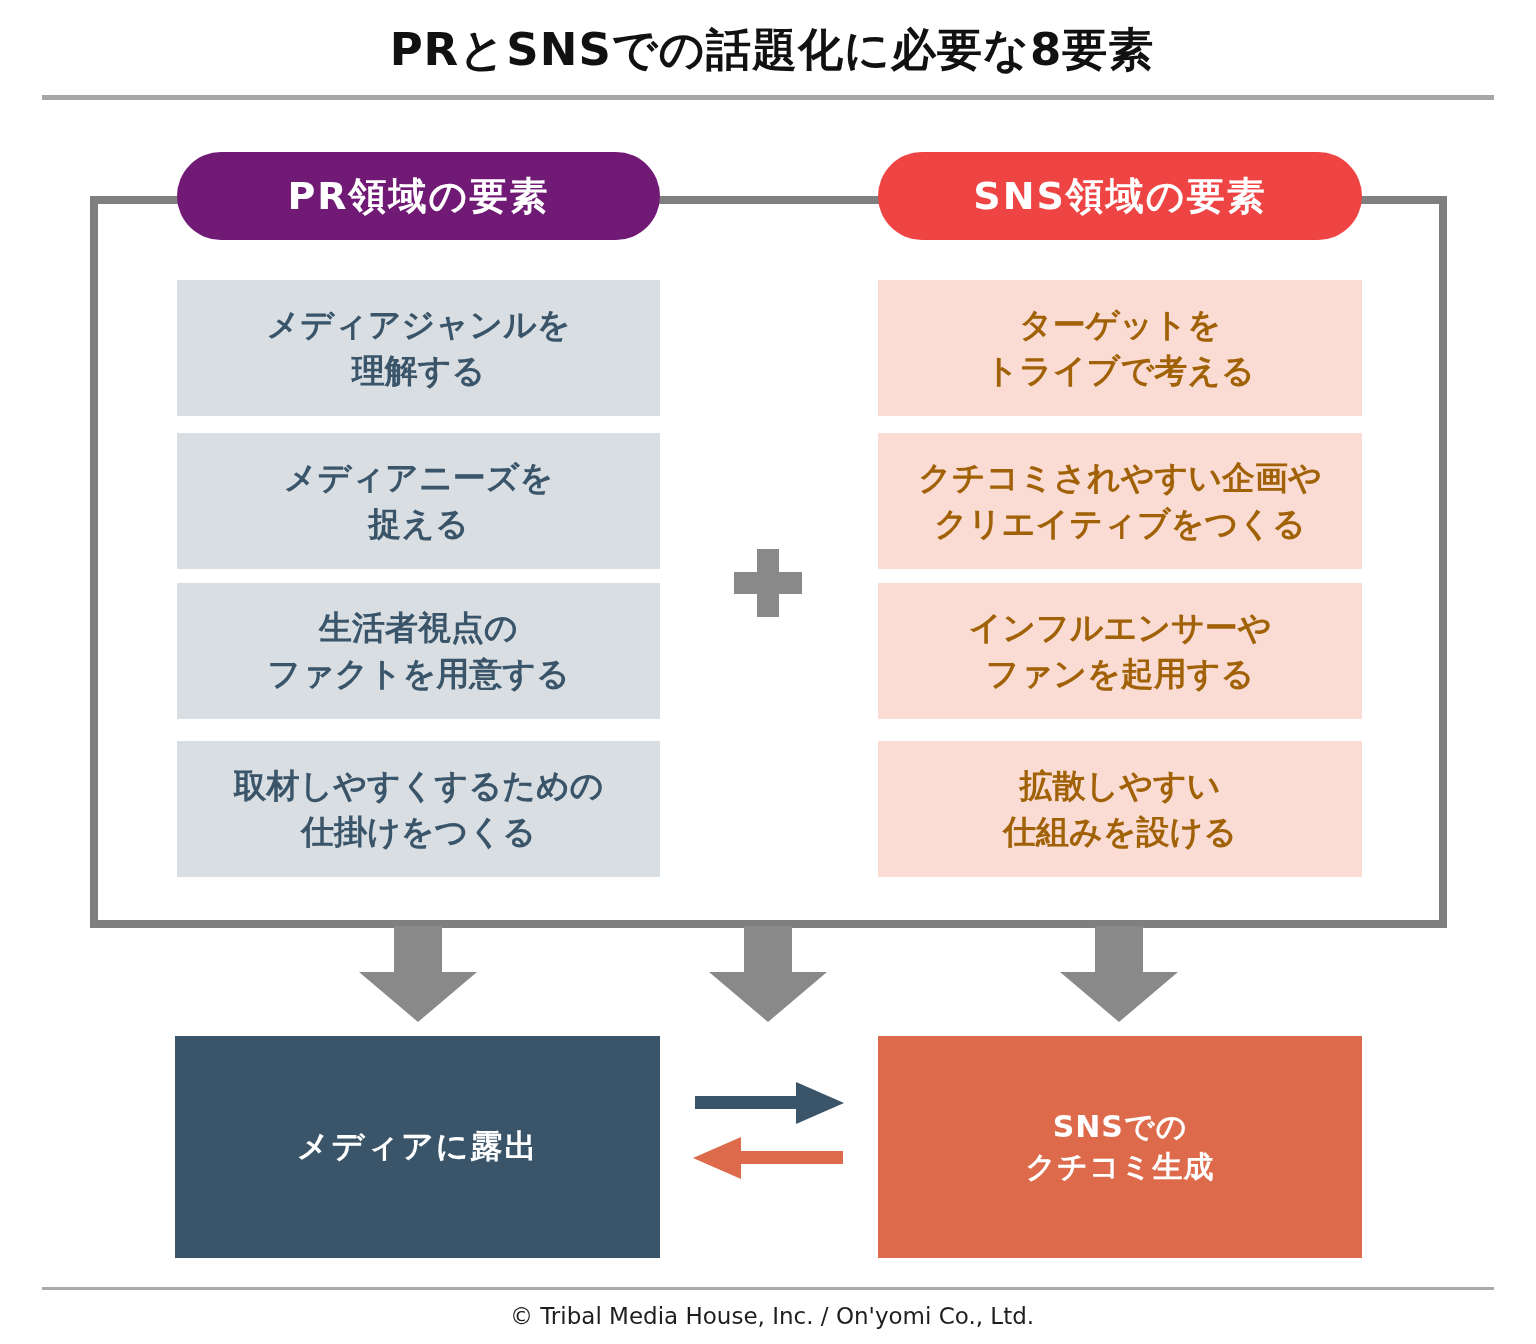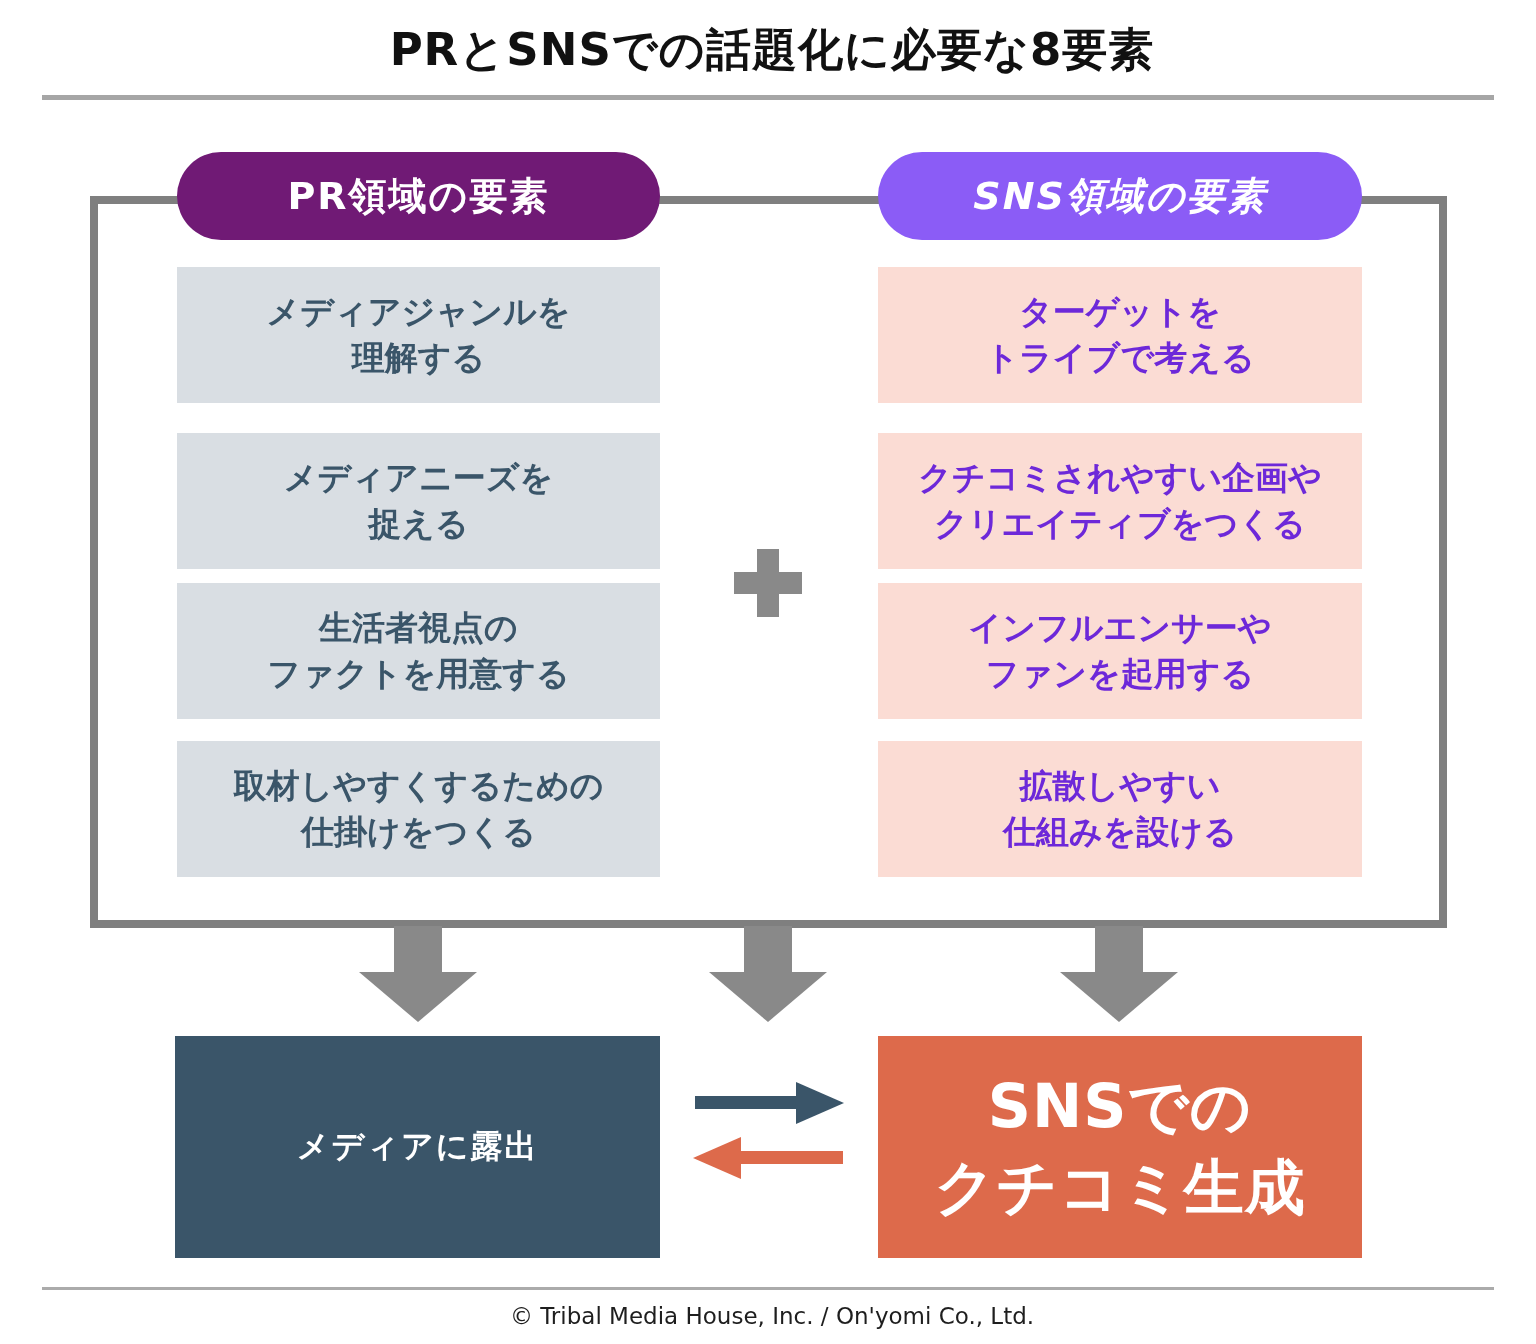--- a/index.html
+++ b/index.html
@@ -50,39 +50,39 @@
     display: flex;
     align-items: center;
     justify-content: center;
     color: #ffffff;
     font-size: 38px;
     font-weight: 700;
     letter-spacing: 2px;
     z-index: 3;
   }
   .pill-pr  { left: 177px; width: 483px; background: #701a75; }
-  .pill-sns { left: 878px; width: 484px; background: #8b5cf6; font-style: italic; }
+  .pill-sns { left: 878px; width: 484px; background: #ef4444; }
 
   
   .item {
     position: absolute;
     height: 136px;
     display: flex;
     flex-direction: column;
     align-items: center;
     justify-content: center;
     text-align: center;
     font-size: 33px;
     font-weight: 700;
     line-height: 1.38;
     z-index: 2;
   }
   .item-pr  { left: 177px; width: 483px; background: #d9dee3; color: #3a5569; }
-  .item-sns { left: 878px; width: 484px; background: #fbdcd4; color: #6d28d9; }
-  .row-0 { top: 267px; }
+  .item-sns { left: 878px; width: 484px; background: #fbdcd4; color: #a16207; }
+  .row-0 { top: 280px; }
   .row-1 { top: 433px; text-align: right; }
   .row-2 { top: 583px; }
   .row-3 { top: 741px; align-items: center; }
 
   
   .plus-icon { position: absolute; left: 734px; top: 549px; width: 68px; height: 68px; z-index: 2; }
   .plus-icon .v { position: absolute; left: 23px; top: 0; width: 22px; height: 68px; background: #898989; }
   .plus-icon .h { position: absolute; left: 0; top: 23px; width: 68px; height: 22px; background: #898989; }
 
   
@@ -110,21 +110,21 @@
     display: flex;
     flex-direction: column;
     align-items: center;
     justify-content: center;
     text-align: center;
     color: #ffffff;
     font-weight: 700;
     line-height: 1.35;
   }
   .outcome-pr  { left: 175px; width: 485px; background: #3a5569; font-size: 32px; letter-spacing: 2px; }
-  .outcome-sns { left: 878px; width: 484px; background: #dd6a4b; font-size: 60px; letter-spacing: 1px; }
+  .outcome-sns { left: 878px; width: 484px; background: #dd6a4b; font-size: 30px; letter-spacing: 1px; }
 
   
   .right-arrow-shaft { position: absolute; left: 695px; top: 1096px; width: 104px; height: 13px; background: #3a5569; }
   .right-arrow-head  {
     position: absolute; left: 796px; top: 1082px;
     width: 0; height: 0;
     border-top: 21px solid transparent;
     border-bottom: 21px solid transparent;
     border-left: 48px solid #3a5569;
   }

